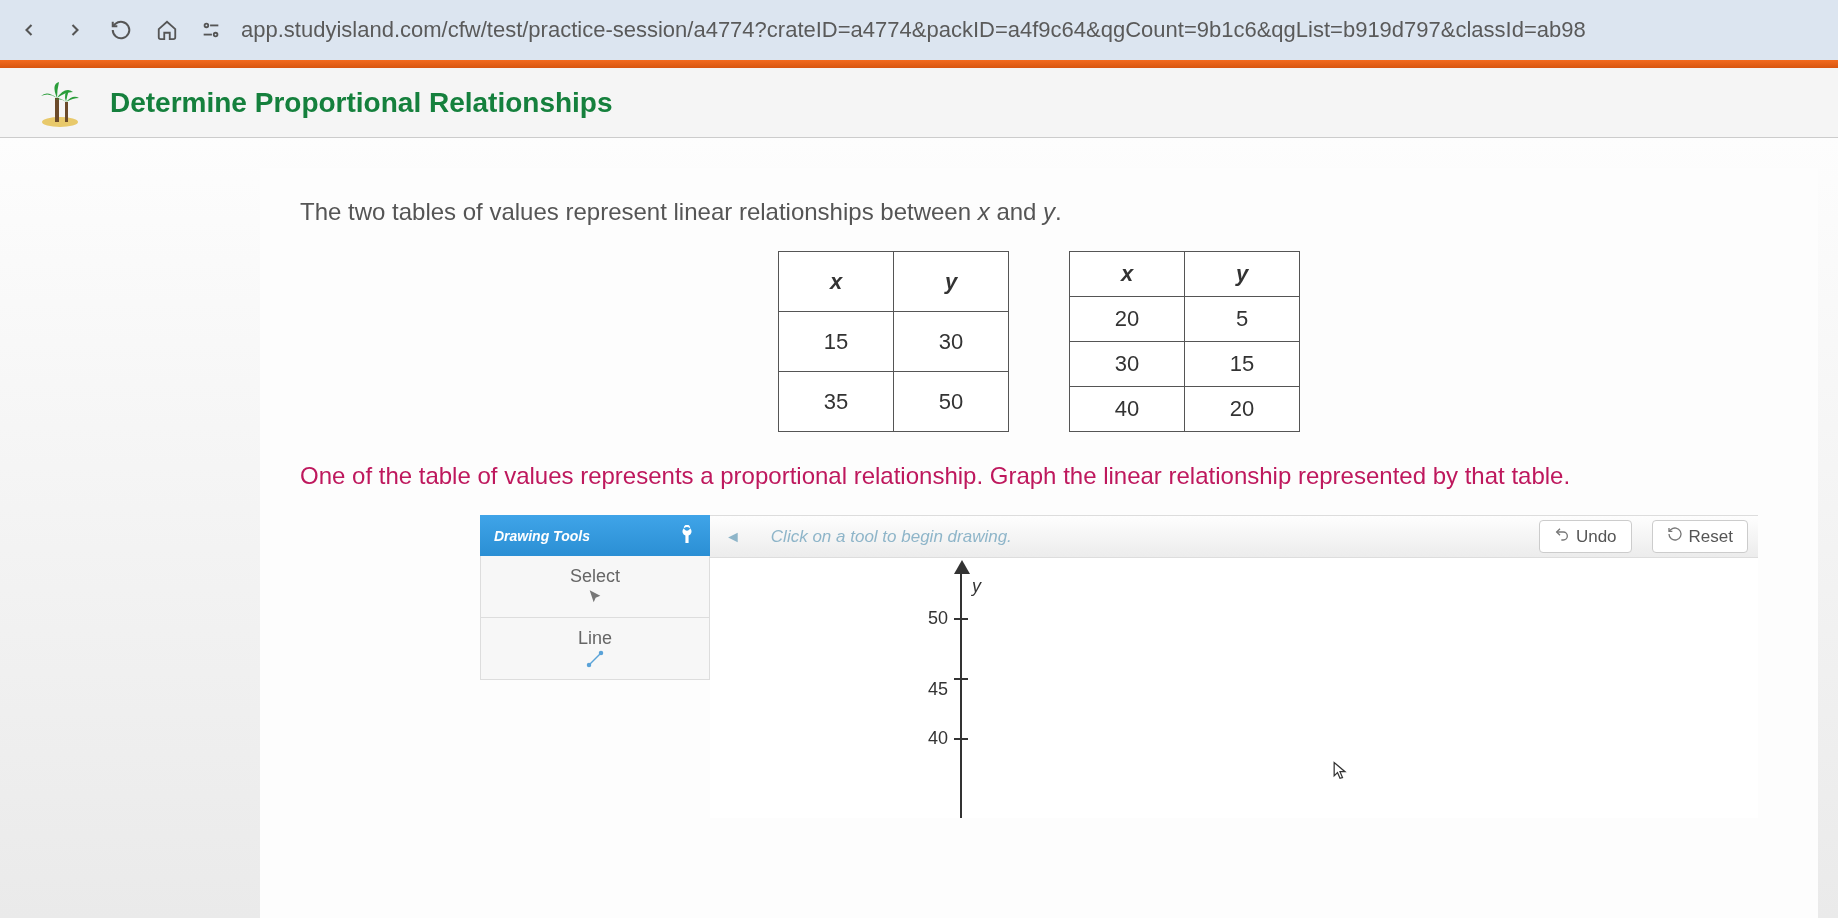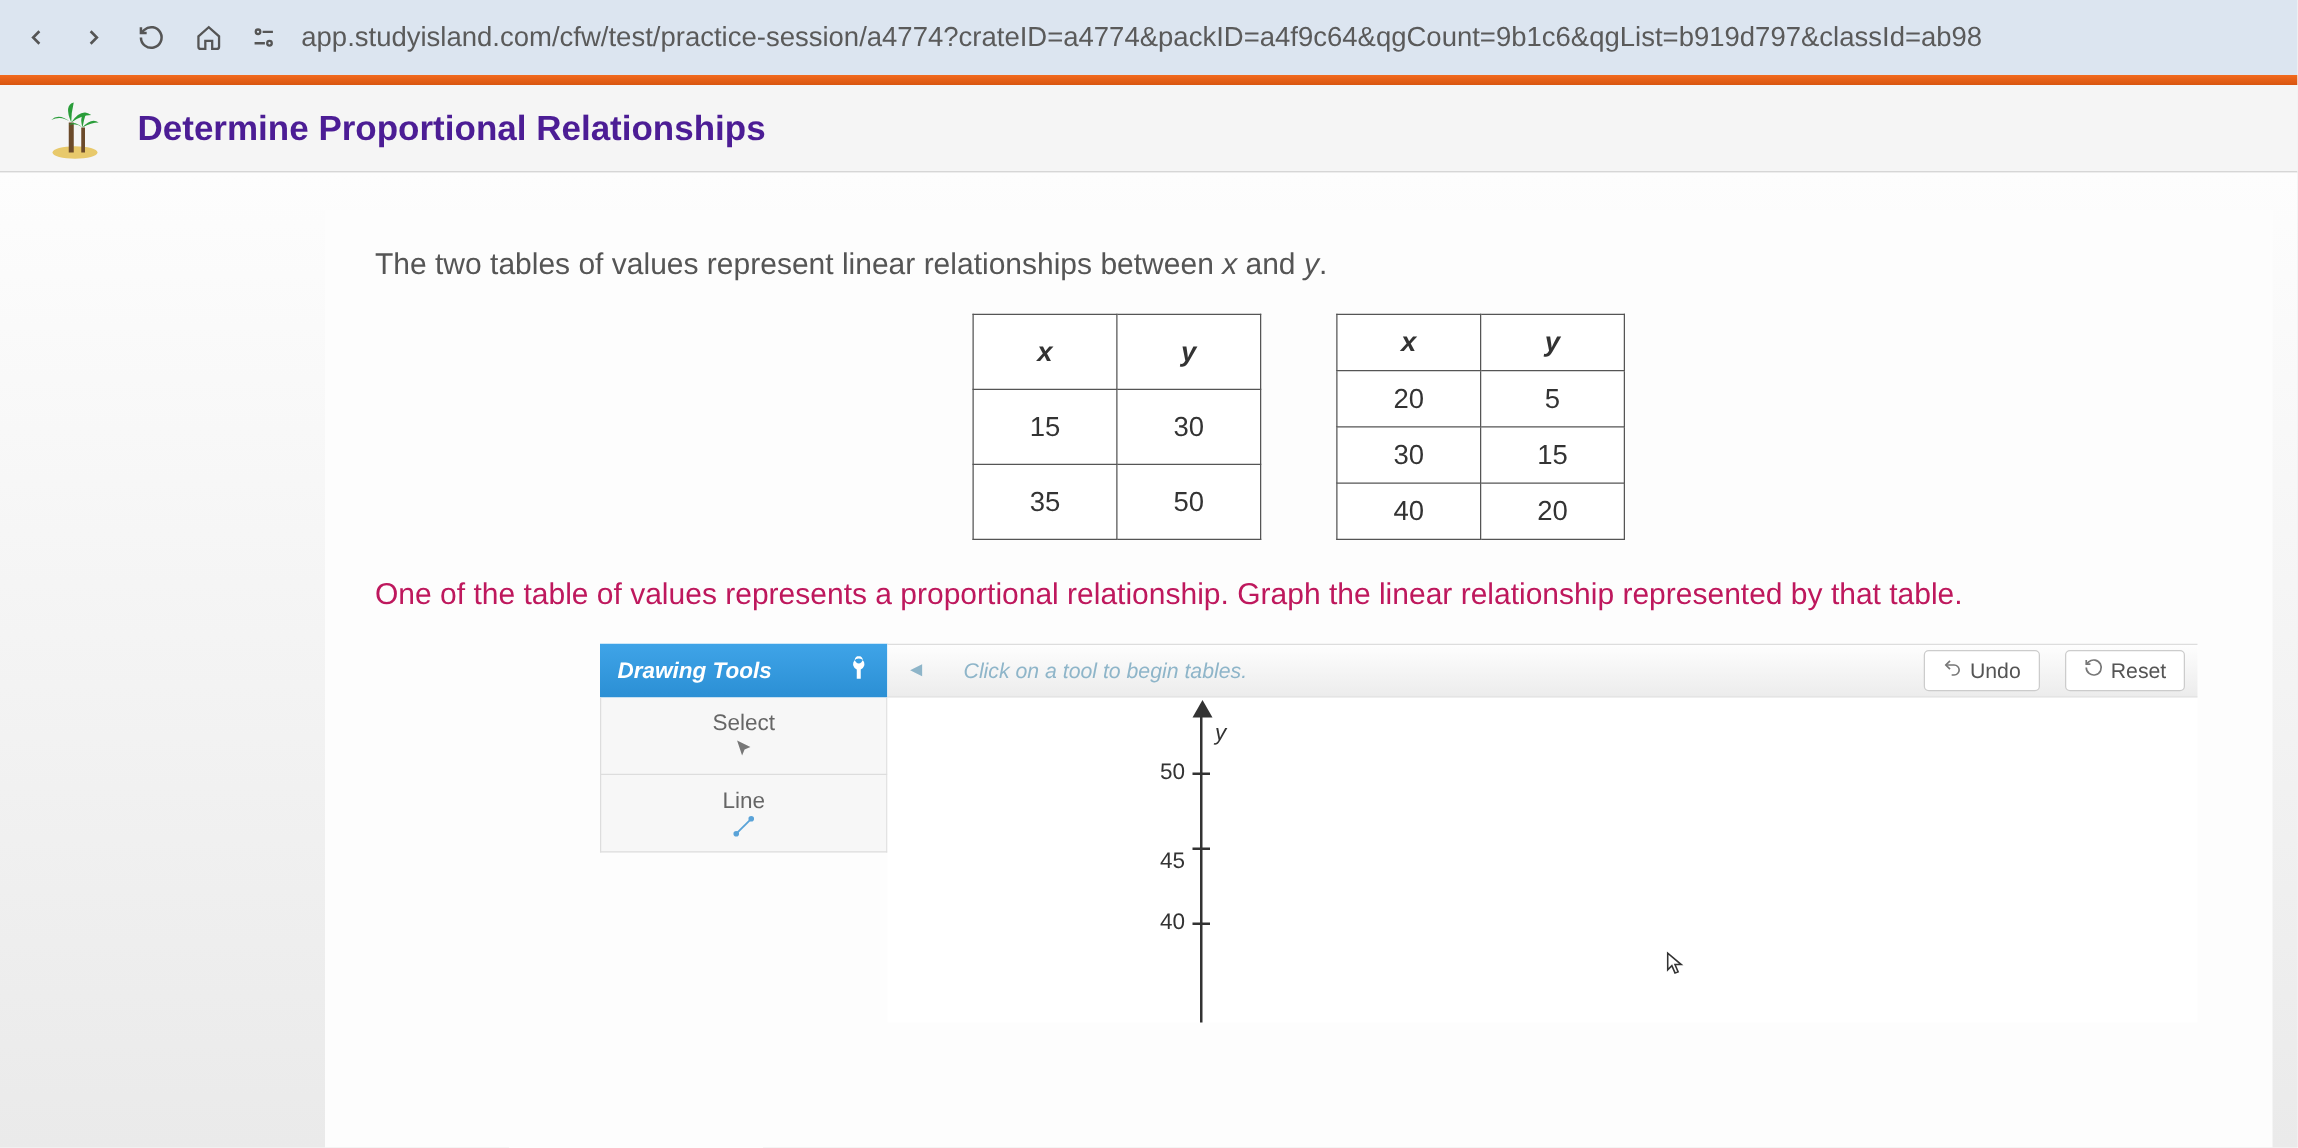--- a/index.html
+++ b/index.html
@@ -56,21 +56,21 @@
       gap: 25px;
       border-bottom: 1px solid #ccc;
     }
     .palm-logo {
       width: 50px;
       height: 50px;
       position: relative;
     }
     .palm-logo svg { width: 100%; height: 100%; }
     .page-title {
-      color: #4c1d95;
+      color: #15803d;
       font-size: 28px;
       font-weight: bold;
     }
     .content-area {
       padding: 30px 0 0 0;
       background: linear-gradient(to bottom, #fdfdfd 0%, #eaeaea 100%);
       height: calc(100% - 138px);
       position: relative;
     }
     .inner-card {
@@ -119,21 +119,21 @@
       display: flex;
       margin-left: 180px;
       margin-right: 20px;
     }
     .tools-column {
       width: 230px;
     }
     .tools-header {
       background: linear-gradient(to bottom, #3fa4e8, #2b8fd4);
       color: #fff;
-      font-size: 18px;
+      font-size: 14px;
       font-style: italic;
       font-weight: bold;
       padding: 10px 14px;
       display: flex;
       align-items: center;
       justify-content: space-between;
     }
     .tool-item {
       background: #f7f7f7;
       border: 1px solid #ddd;
@@ -373,21 +373,21 @@
                 <circle cx="4" cy="20" r="2" fill="#5aa3d8"></circle>
                 <circle cx="20" cy="4" r="2" fill="#5aa3d8"></circle>
               </svg>
           </span>
         </div>
       </div>
 
       <div class="graph-area">
         <div class="graph-topbar">
           <span style="color:#8eb5c9;">◄</span>
-          <span class="hint-text">Click on a tool to begin tables.</span>
+          <span class="hint-text">Click on a tool to begin drawing.</span>
           <div class="right-controls">
             <div class="ctrl-btn">
               <span>
                 <svg width="16" height="16" viewBox="0 0 24 24" fill="none" stroke="#777" stroke-width="2">
                     <path d="M9 14L4 9l5-5"></path>
                     <path d="M4 9h10a6 6 0 0 1 0 12h-3"></path>
                   </svg>
               </span>
               <span>Undo</span>
             </div>

